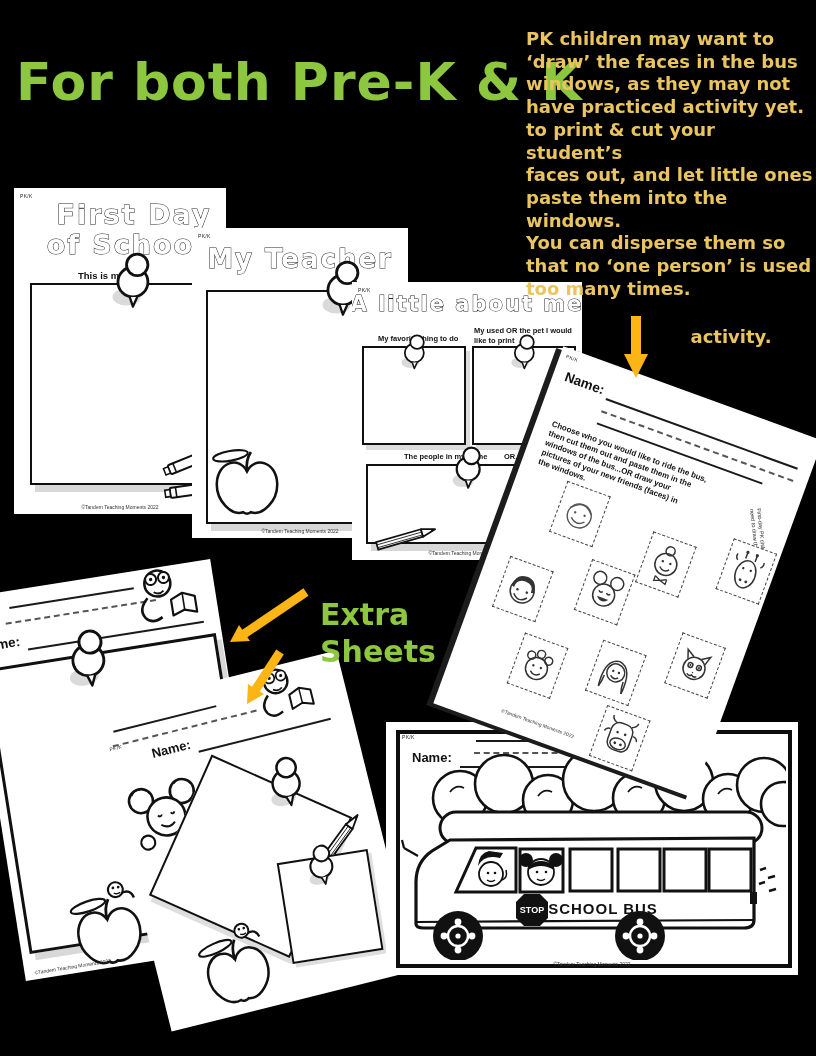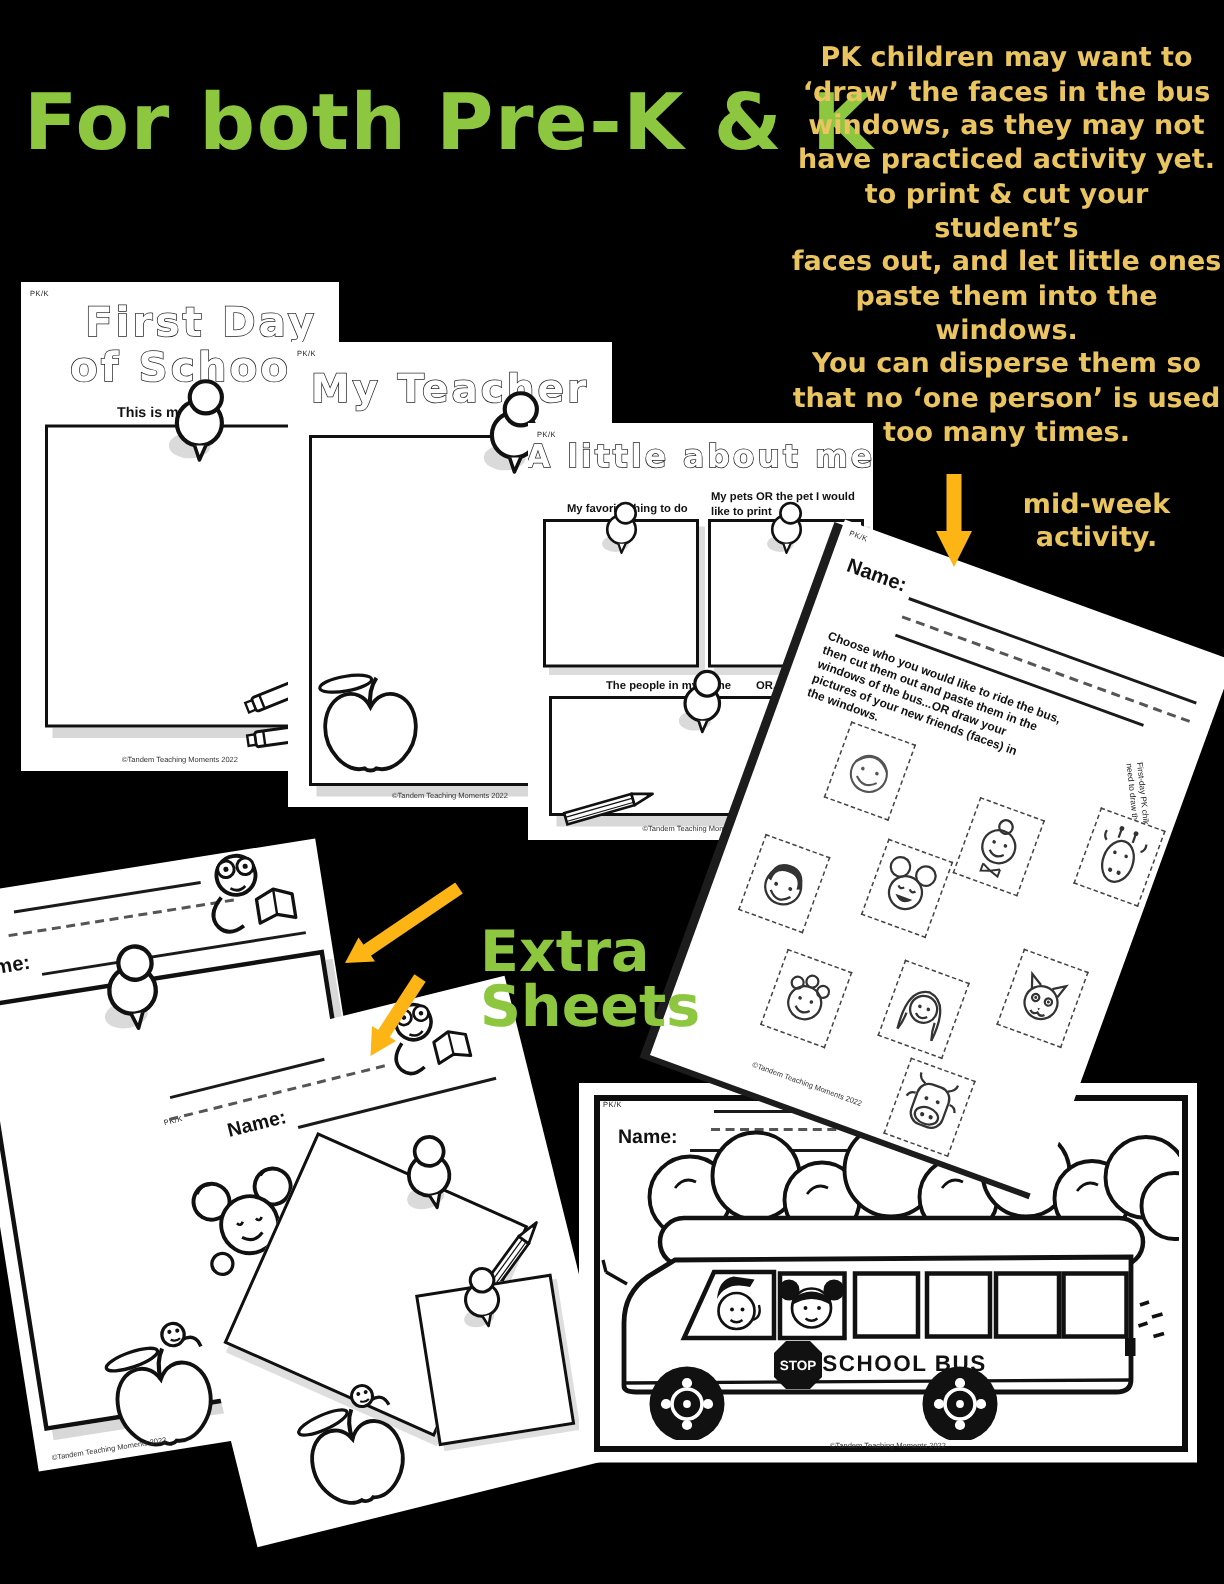--- a/index.html
+++ b/index.html
@@ -119,21 +119,21 @@
       </svg>
     <div class="footer">©Tandem Teaching Moments 2022</div>
   </div>
 
   <div class="sheet" style="left:352px;top:282px;width:230px;height:278px;">
     <div class="corner">PK/K</div>
     <svg class="title-svg" width="230" height="34" style="left:0;top:4px">
       <text x="115" y="25" text-anchor="middle" font-size="21">A little about me</text>
     </svg>
     <div class="wslabel" style="left:26px;top:52px;font-size:7.5px">My favorite thing to do</div>
-    <div class="wslabel" style="left:122px;top:44px;font-size:7.5px">My pets OR the pet I would</div>
+    <div class="wslabel" style="left:122px;top:44px;font-size:7.5px">My used OR the pet I would</div>
     <div class="wslabel" style="left:122px;top:54px;font-size:7.5px">like to print</div>
     <div class="frame" style="left:10px;top:64px;width:100px;height:95px;border-width:2px;box-shadow:4px 5px 0 #dcdcdc"></div>
     <div class="frame" style="left:120px;top:64px;width:100px;height:95px;border-width:2px;box-shadow:4px 5px 0 #dcdcdc"></div>
     <svg class="deco" style="left:48px;top:52px;width:30px;height:38px" viewBox="0 0 44 56">
         <use href="#pin"></use>
       </svg>
     <svg class="deco" style="left:158px;top:52px;width:30px;height:38px" viewBox="0 0 44 56">
         <use href="#pin"></use>
       </svg>
     <div class="wslabel" style="left:52px;top:170px;font-size:7.5px">The people in my home</div>
@@ -406,44 +406,43 @@
         <ellipse cx="18" cy="28" rx="8" ry="5.5"></ellipse>
         <circle cx="15" cy="28" r="1.4" fill="#333" stroke="none"></circle>
           <circle cx="21" cy="28" r="1.4" fill="#333" stroke="none"></circle>
       </svg>
     </div>
     <div class="footer" style="left:30px;width:150px;bottom:14px">©Tandem Teaching Moments 2022</div>
   </div>
 
   <div class="green-text" style="left:16px;top:52px;width:500px;font-size:52px;letter-spacing:1px;white-space:nowrap">For both Pre-K &amp; K</div>
 
-  <div class="gold-text" style="left:526px;top:28px;width:290px;font-size:18px;line-height:22.7px;text-align:center;">
+  <div class="gold-text" style="left:526px;top:28px;width:290px;font-size:18px;line-height:22.7px;">
     <span style="display:block">PK children may want to</span>
     <span style="display:block">‘draw’ the faces in the bus</span>
     <span style="display:block">windows, as they may not</span>
     <span style="display:block">have practiced activity yet.</span>
     <span style="display:block">to print &amp; cut your student’s</span>
     <span style="display:block">faces out, and let little ones</span>
     <span style="display:block">paste them into the windows.</span>
     <span style="display:block">You can disperse them so</span>
     <span style="display:block">that no ‘one person’ is used</span>
     <span style="display:block">too many times.</span>
   </div>
 
   <svg style="position:absolute;left:618px;top:316px" width="36" height="66">
     <rect x="13" y="0" width="10" height="40" fill="#fdb515"></rect>
     <polygon points="6,38 30,38 18,62" fill="#fdb515"></polygon>
   </svg>
 
   <div class="gold-text" style="left:648px;top:326px;width:166px;font-size:18px;line-height:22px;text-align:center;">
-    <span style="display:block">mid-week</span>
     <span style="display:block">activity.</span>
   </div>
 
-  <div class="green-text" style="left:320px;top:616px;font-size:38px;line-height:37px;">
+  <div class="green-text" style="left:320px;top:596px;font-size:30px;line-height:37px;">
     <span style="display:block">Extra</span>
     <span style="display:block">Sheets</span>
   </div>
 
   <svg style="position:absolute;left:222px;top:580px" width="100" height="132">
     <line x1="84" y1="12" x2="22" y2="54" stroke="#fdb515" stroke-width="9"></line>
     <polygon points="8,62 28,61 17,45" fill="#fdb515"></polygon>
     <line x1="58" y1="72" x2="32" y2="112" stroke="#fdb515" stroke-width="9"></line>
     <polygon points="25,124 42,114 26,104" fill="#fdb515"></polygon>
   </svg>

